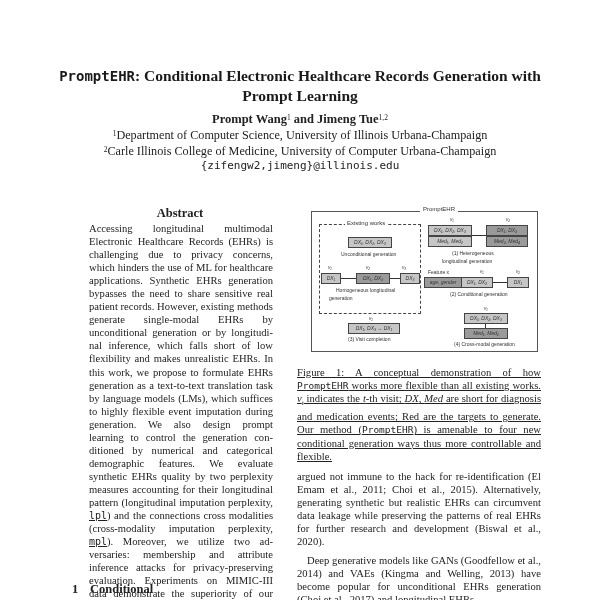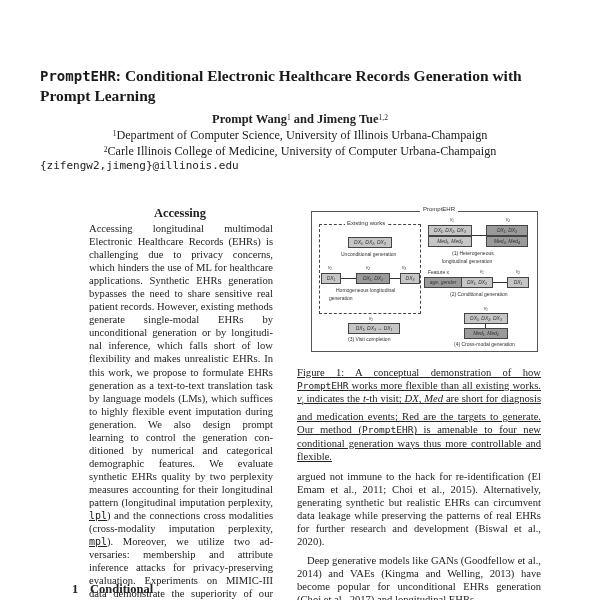--- a/index.html
+++ b/index.html
@@ -1,26 +1,26 @@
 <!DOCTYPE html>
 <html><head>
 <meta charset="utf-8">
 <style>
   html, body { margin:0; padding:0; background:#ffffff; }
   body { width:600px; height:600px; overflow:hidden; position:relative;
          font-family:"Liberation Serif", serif; color:#222; }
   .mono { font-family:"DejaVu Sans Mono", "Liberation Mono", monospace; }
-  .title { position:absolute; left:40px; top:66px; width:520px; 
+  .title { position:absolute; left:40px; top:66px; width:520px; text-align:center;
            font-weight:bold; font-size:15.5px; line-height:19px; color:#1a1a1a; }
   .title .mono { font-weight:bold; font-size:14px; }
   .authors { position:absolute; left:40px; top:112px; width:520px; text-align:center;
              font-weight:bold; font-size:12.5px; line-height:15px; }
   .aff { position:absolute; left:40px; width:520px; text-align:center; font-size:12.2px; line-height:15px; }
   sup { font-size:7.5px; vertical-align:top; position:relative; top:-2px; font-weight:normal; }
-  .email { position:absolute; left:40px; top:159px; width:520px; text-align:left; font-size:11px; }
+  .email { position:absolute; left:40px; top:159px; width:520px; text-align:center; font-size:11px; }
   .abs-head { position:absolute; left:80px; top:206px; width:200px; text-align:center;
               font-weight:bold; font-size:12.5px; }
   .abs-body { position:absolute; left:89px; top:222px; width:184px; font-size:10.6px;
               line-height:13.05px; text-align:justify; hyphens:manual; }
   .abs-body .mono { font-size:10px;text-decoration:underline; }
   .intro { position:absolute; left:72px; top:582px; font-weight:bold; font-size:12.5px; }
   .intro .num { display:inline-block; width:18px; }
   
   .figure { position:absolute; left:311px; top:211px; width:225px; height:139px;
             border:1px solid #555; }
@@ -60,21 +60,21 @@
 </div>
 
 <div class="aff" style="top:128px">
   <sup>1</sup><span>Department of Computer Science, University of Illinois Urbana-Champaign</span>
 </div>
 <div class="aff" style="top:144px">
   <sup>2</sup><span>Carle Illinois College of Medicine, University of Computer Urbana-Champaign</span>
 </div>
 <div class="email mono">{zifengw2,jimeng}@illinois.edu</div>
 
-<div class="abs-head">Accessing</div>
+<div class="abs-head">Abstract</div>
 <div class="abs-body">
   <span>Accessing longitudinal multimodal Electronic Healthcare Records (EHRs) is challenging due to privacy concerns, which hinders the use of ML for healthcare applications. Synthetic EHRs generation bypasses the need to share sensitive real patient records. However, ex­isting methods generate single-modal EHRs by unconditional generation or by longitudi­nal inference, which falls short of low flexibil­ity and makes unrealistic EHRs. In this work, we propose to formulate EHRs generation as a text-to-text translation task by language models (LMs), which suffices to highly flexible event imputation during generation. We also design prompt learning to control the generation con­ditioned by numerical and categorical demo­graphic features. We evaluate synthetic EHRs quality by two perplexity measures accounting for their longitudinal pattern (longitudinal im­putation perplexity, </span><span class="mono">lpl</span><span>) and the connections cross modalities (cross-modality imputation perplexity, </span><span class="mono">mpl</span><span>). Moreover, we utilize two ad­versaries: membership and attribute inference attacks for privacy-preserving evaluation. Ex­periments on MIMIC-III data demonstrate the superiority of our methods on realistic EHRs generation (53.1% decrease of </span>
 </div>
 
 <div class="intro">
   <span class="num">1</span><span>Conditional</span>
 </div>
 
 <div class="figure">
   <div class="fig-title">PromptEHR</div>

